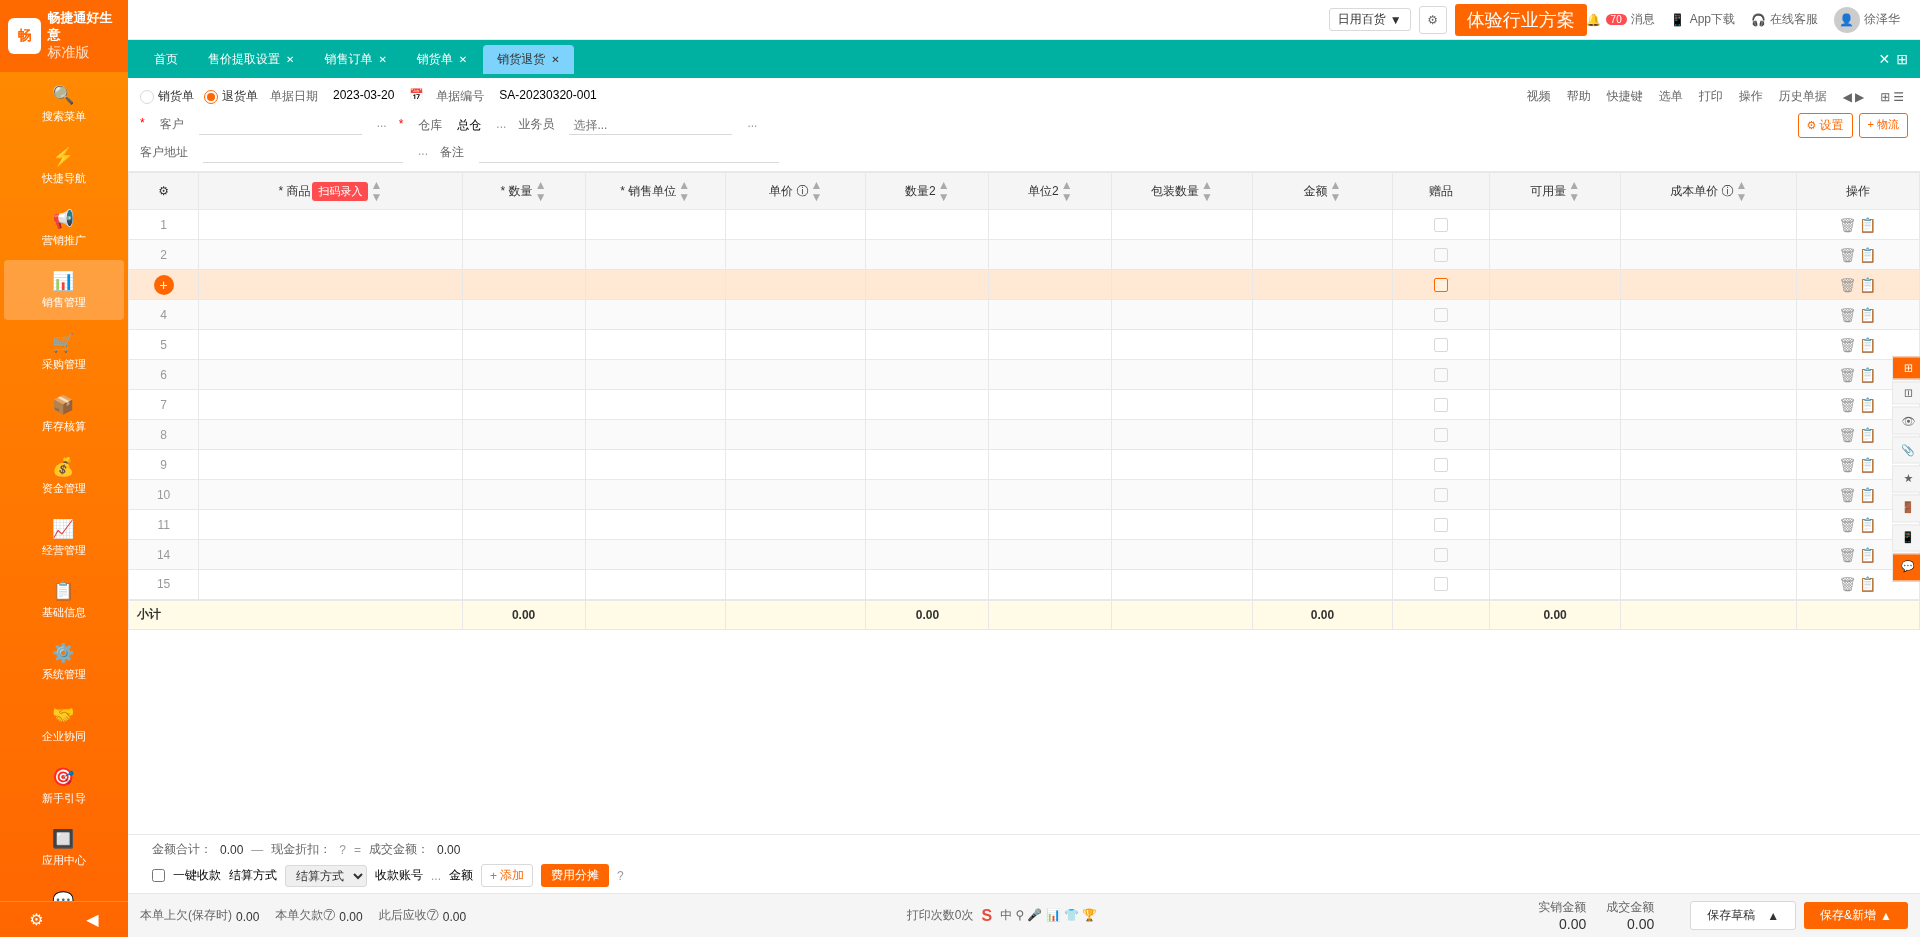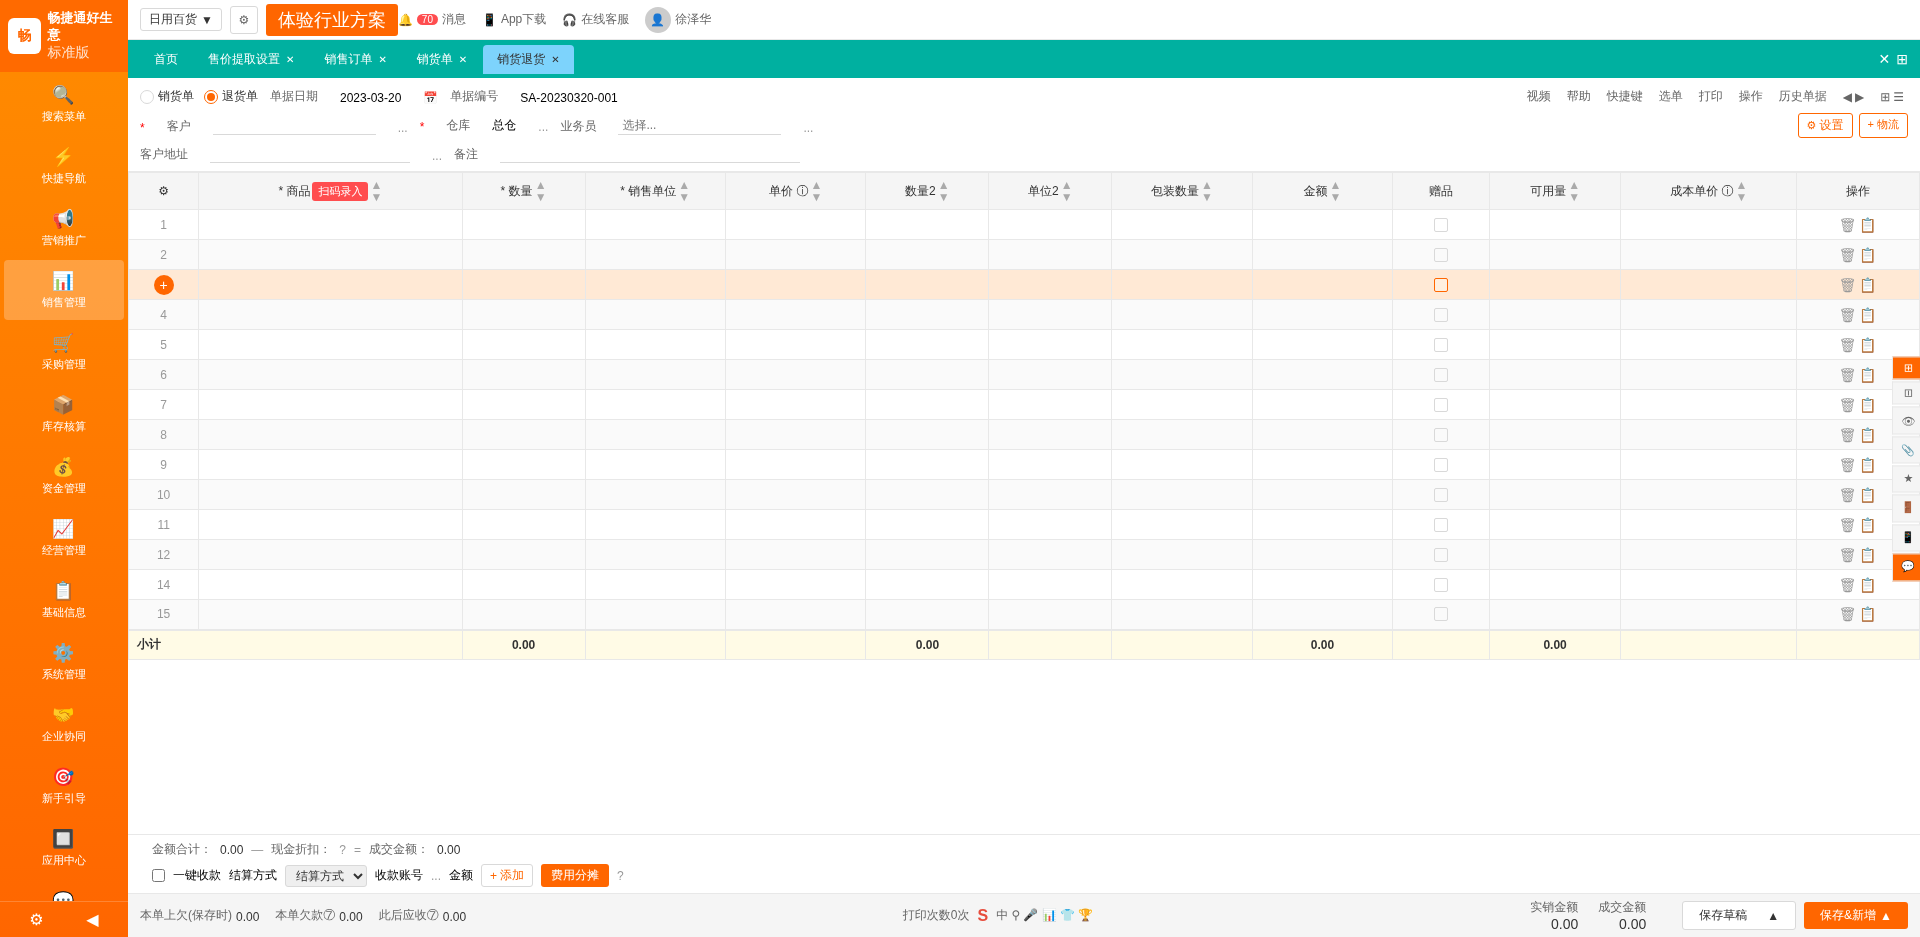--- a/index.html
+++ b/index.html
@@ -57,22 +57,22 @@
       flex-direction: column;
       overflow: hidden;
     }
 
     
     .top-header {
       background: white;
       height: 40px;
       display: flex;
       align-items: center;
-      justify-content: flex-start;
-      padding: 0 12px;
+      justify-content: flex-end;
+      padding: 0 20px;
       border-bottom: 1px solid #e8e8e8;
       flex-shrink: 0;
     }
     .top-header-left { display: flex; align-items: center; gap: 8px; }
     .daily-goods-select {
       display: flex; align-items: center; gap: 4px;
       border: 1px solid #d9d9d9; padding: 2px 8px;
       border-radius: 3px; cursor: pointer;
       color: #333;
     }
@@ -130,21 +130,21 @@
     }
     .form-row:last-child { margin-bottom: 0; }
     .radio-group { display: flex; align-items: center; gap: 10px; }
     .radio-item { display: flex; align-items: center; gap: 4px; cursor: pointer; color: #333; }
     .radio-circle {
       width: 14px; height: 14px; border: 1px solid #d9d9d9;
       border-radius: 50%; display: flex; align-items: center; justify-content: center;
     }
     .radio-circle.checked { border-color: #ff6600; }
     .radio-dot { width: 8px; height: 8px; border-radius: 50%; background: #ff6600; }
-    .form-field { display: flex; align-items: flex-end; gap: 22px; }
+    .form-field { display: flex; align-items: flex-start; gap: 15px; }
     .field-label { color: #666; white-space: nowrap; }
     .required { color: red; }
     .field-input {
       border: none; border-bottom: 1px solid #d9d9d9;
       padding: 2px 4px; min-width: 120px; color: #333;
       outline: none; background: transparent;
     }
     .field-dots { color: #999; cursor: pointer; }
     .toolbar-right { margin-left: auto; display: flex; align-items: center; gap: 8px; color: #666; }
     .toolbar-btn { display: flex; align-items: center; gap: 3px; cursor: pointer; color: #666; padding: 2px 4px; }
@@ -240,21 +240,21 @@
     .footer-stat-val { color: #333; }
     .footer-right { margin-left: auto; display: flex; align-items: center; gap: 8px; }
     .print-info { color: #666; }
 
     
     .action-buttons {
       display: flex; gap: 8px; align-items: center;
     }
     .save-draft-btn {
       background: white; border: 1px solid #d9d9d9; padding: 5px 16px;
-      border-radius: 3px; cursor: pointer; display: flex; align-items: center; gap: 20px; color: #333;
+      border-radius: 3px; cursor: pointer; display: flex; align-items: center; gap: 12px; color: #333;
     }
     .save-new-btn {
       background: #ff6600; color: white; border: none;
       padding: 5px 16px; border-radius: 3px; cursor: pointer; display: flex; align-items: center; gap: 4px;
     }
 
     
     .right-float {
       position: fixed;
       right: 0;
@@ -817,42 +817,20 @@
               </div>
             </td>
       <td></td>
       <td></td>
       <td>
         <span class="delete-icon">🗑</span>
         <span class="copy-icon">📋</span>
       </td>
     </tr>
           <tr>
-      <td><span class="row-num">12</span></td>
-      <td></td>
-      <td></td>
-      <td></td>
-      <td></td>
-      <td></td>
-      <td></td>
-      <td></td>
-      <td></td>
-      <td>
-              <div class="checkbox-cell">
-                <div class="cell-checkbox"></div>
-              </div>
-            </td>
-      <td></td>
-      <td></td>
-      <td>
-        <span class="delete-icon">🗑</span>
-        <span class="copy-icon">📋</span>
-      </td>
-    </tr>
-          <tr>
       <td><span class="row-num">14</span></td>
       <td></td>
       <td></td>
       <td></td>
       <td></td>
       <td></td>
       <td></td>
       <td></td>
       <td></td>
       <td>

